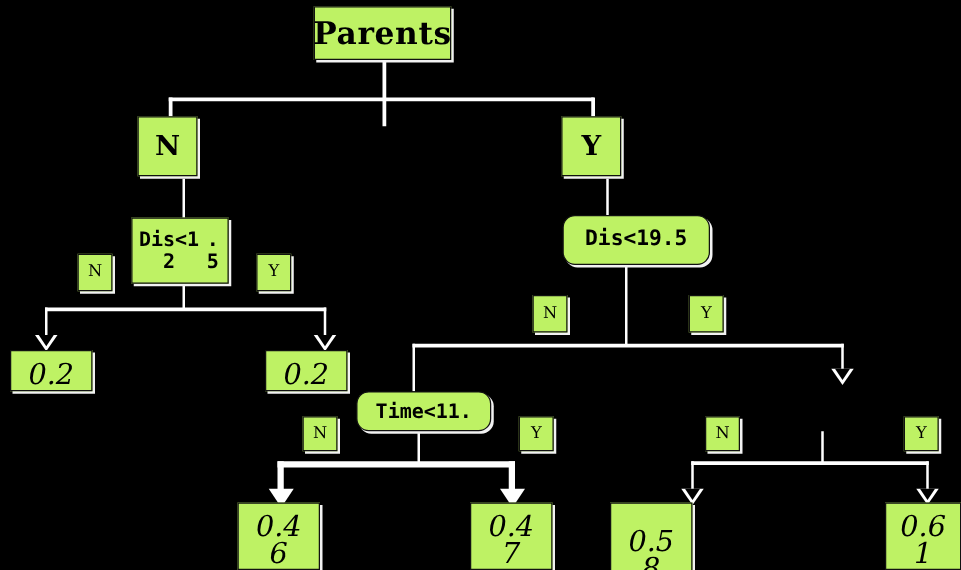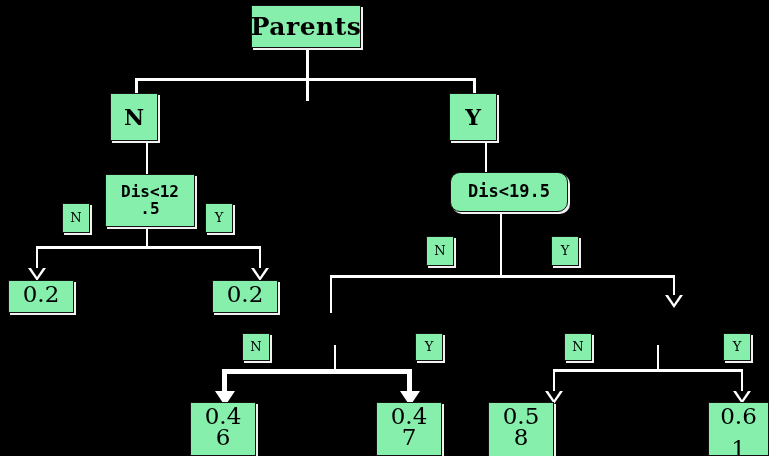--- a/index.html
+++ b/index.html
@@ -12,21 +12,21 @@
     width: 769px;
     height: 456px;
     background: #000000;
     overflow: hidden;
     font-family: "DejaVu Serif", serif;
   }
   
   .node {
     position: absolute;
     box-sizing: border-box;
-    background: #86efac;
+    background: #bef264;
     border: 1px solid #111111;
     box-shadow: 2px 2px 0 0 #f2f2f2;
     display: flex;
     align-items: center;
     justify-content: center;
     text-align: center;
     color: #000000;
     z-index: 5;
     line-height: 1.02;
   }
@@ -58,23 +58,24 @@
   .node-label {
     font-family: "DejaVu Serif", serif;
     font-size: 13px;
     font-weight: 400;
   }
   .node-leaf {
     font-family: "DejaVu Serif", serif;
     font-size: 23px;
     font-weight: 400;
     flex-direction: column;
-    justify-content: flex-start;
+    justify-content: flex-end;
     padding-top: 2px;
     overflow: hidden;
+    font-style: italic;
   }
   .leaf-line2 {
     font-size: 23px;
     line-height: 1;
     margin-top: -2px;
   }
   
   .edge {
     position: absolute;
     background: #ffffff;
@@ -161,21 +162,21 @@
   </div>
 
   <div class="node node-branch" style="left:110px; top:93px; width:48px; height:48px;">
     <span>N</span>
   </div>
 
   <div class="node node-branch" style="left:449px; top:93px; width:48px; height:48px;">
     <span>Y</span>
   </div>
 
-  <div class="node node-test" style="left:105px; top:174px; width:90px; height:53px; flex-direction:column; justify-content:center;">
+  <div class="node node-test" style="left:105px; top:174px; width:78px; height:53px; flex-direction:row; justify-content:center;">
     <span>Dis&lt;12</span>
     <span>.5</span>
   </div>
 
   <div class="node node-label" style="left:62px; top:203px; width:28px; height:30px;">
     <span>N</span>
   </div>
   <div class="node node-label" style="left:205px; top:203px; width:28px; height:30px;">
     <span>Y</span>
   </div>
@@ -192,20 +193,23 @@
   </div>
 
   <div class="node node-leaf" style="left:8px; top:280px; width:66px; height:33px;">
     <span>0.2</span>
   </div>
 
   <div class="node node-leaf" style="left:212px; top:280px; width:66px; height:33px;">
     <span>0.2</span>
   </div>
 
+  <div class="node node-test-wide" style="left:285px; top:313px; width:108px; height:32px; font-size:16px;">
+    <span>Time&lt;11.</span>
+  </div>
 
   <div class="node node-label" style="left:242px; top:333px; width:28px; height:28px;">
     <span>N</span>
   </div>
   <div class="node node-label" style="left:415px; top:333px; width:28px; height:28px;">
     <span>Y</span>
   </div>
 
 
   <div class="node node-label" style="left:564px; top:333px; width:28px; height:28px;">
@@ -223,18 +227,18 @@
   <div class="node node-leaf" style="left:376px; top:402px; width:66px; height:54px;">
     <span>0.4</span>
     <span class="leaf-line2">7</span>
   </div>
 
   <div class="node node-leaf" style="left:488px; top:402px; width:66px; height:66px;">
     <span>0.5</span>
     <span class="leaf-line2">8</span>
   </div>
 
-  <div class="node node-leaf" style="left:708px; top:402px; width:61px; height:54px;gap:12px;">
+  <div class="node node-leaf" style="left:708px; top:402px; width:61px; height:54px;">
     <span>0.6</span>
     <span class="leaf-line2">1</span>
   </div>
 
 </div>
 
 </body></html>

